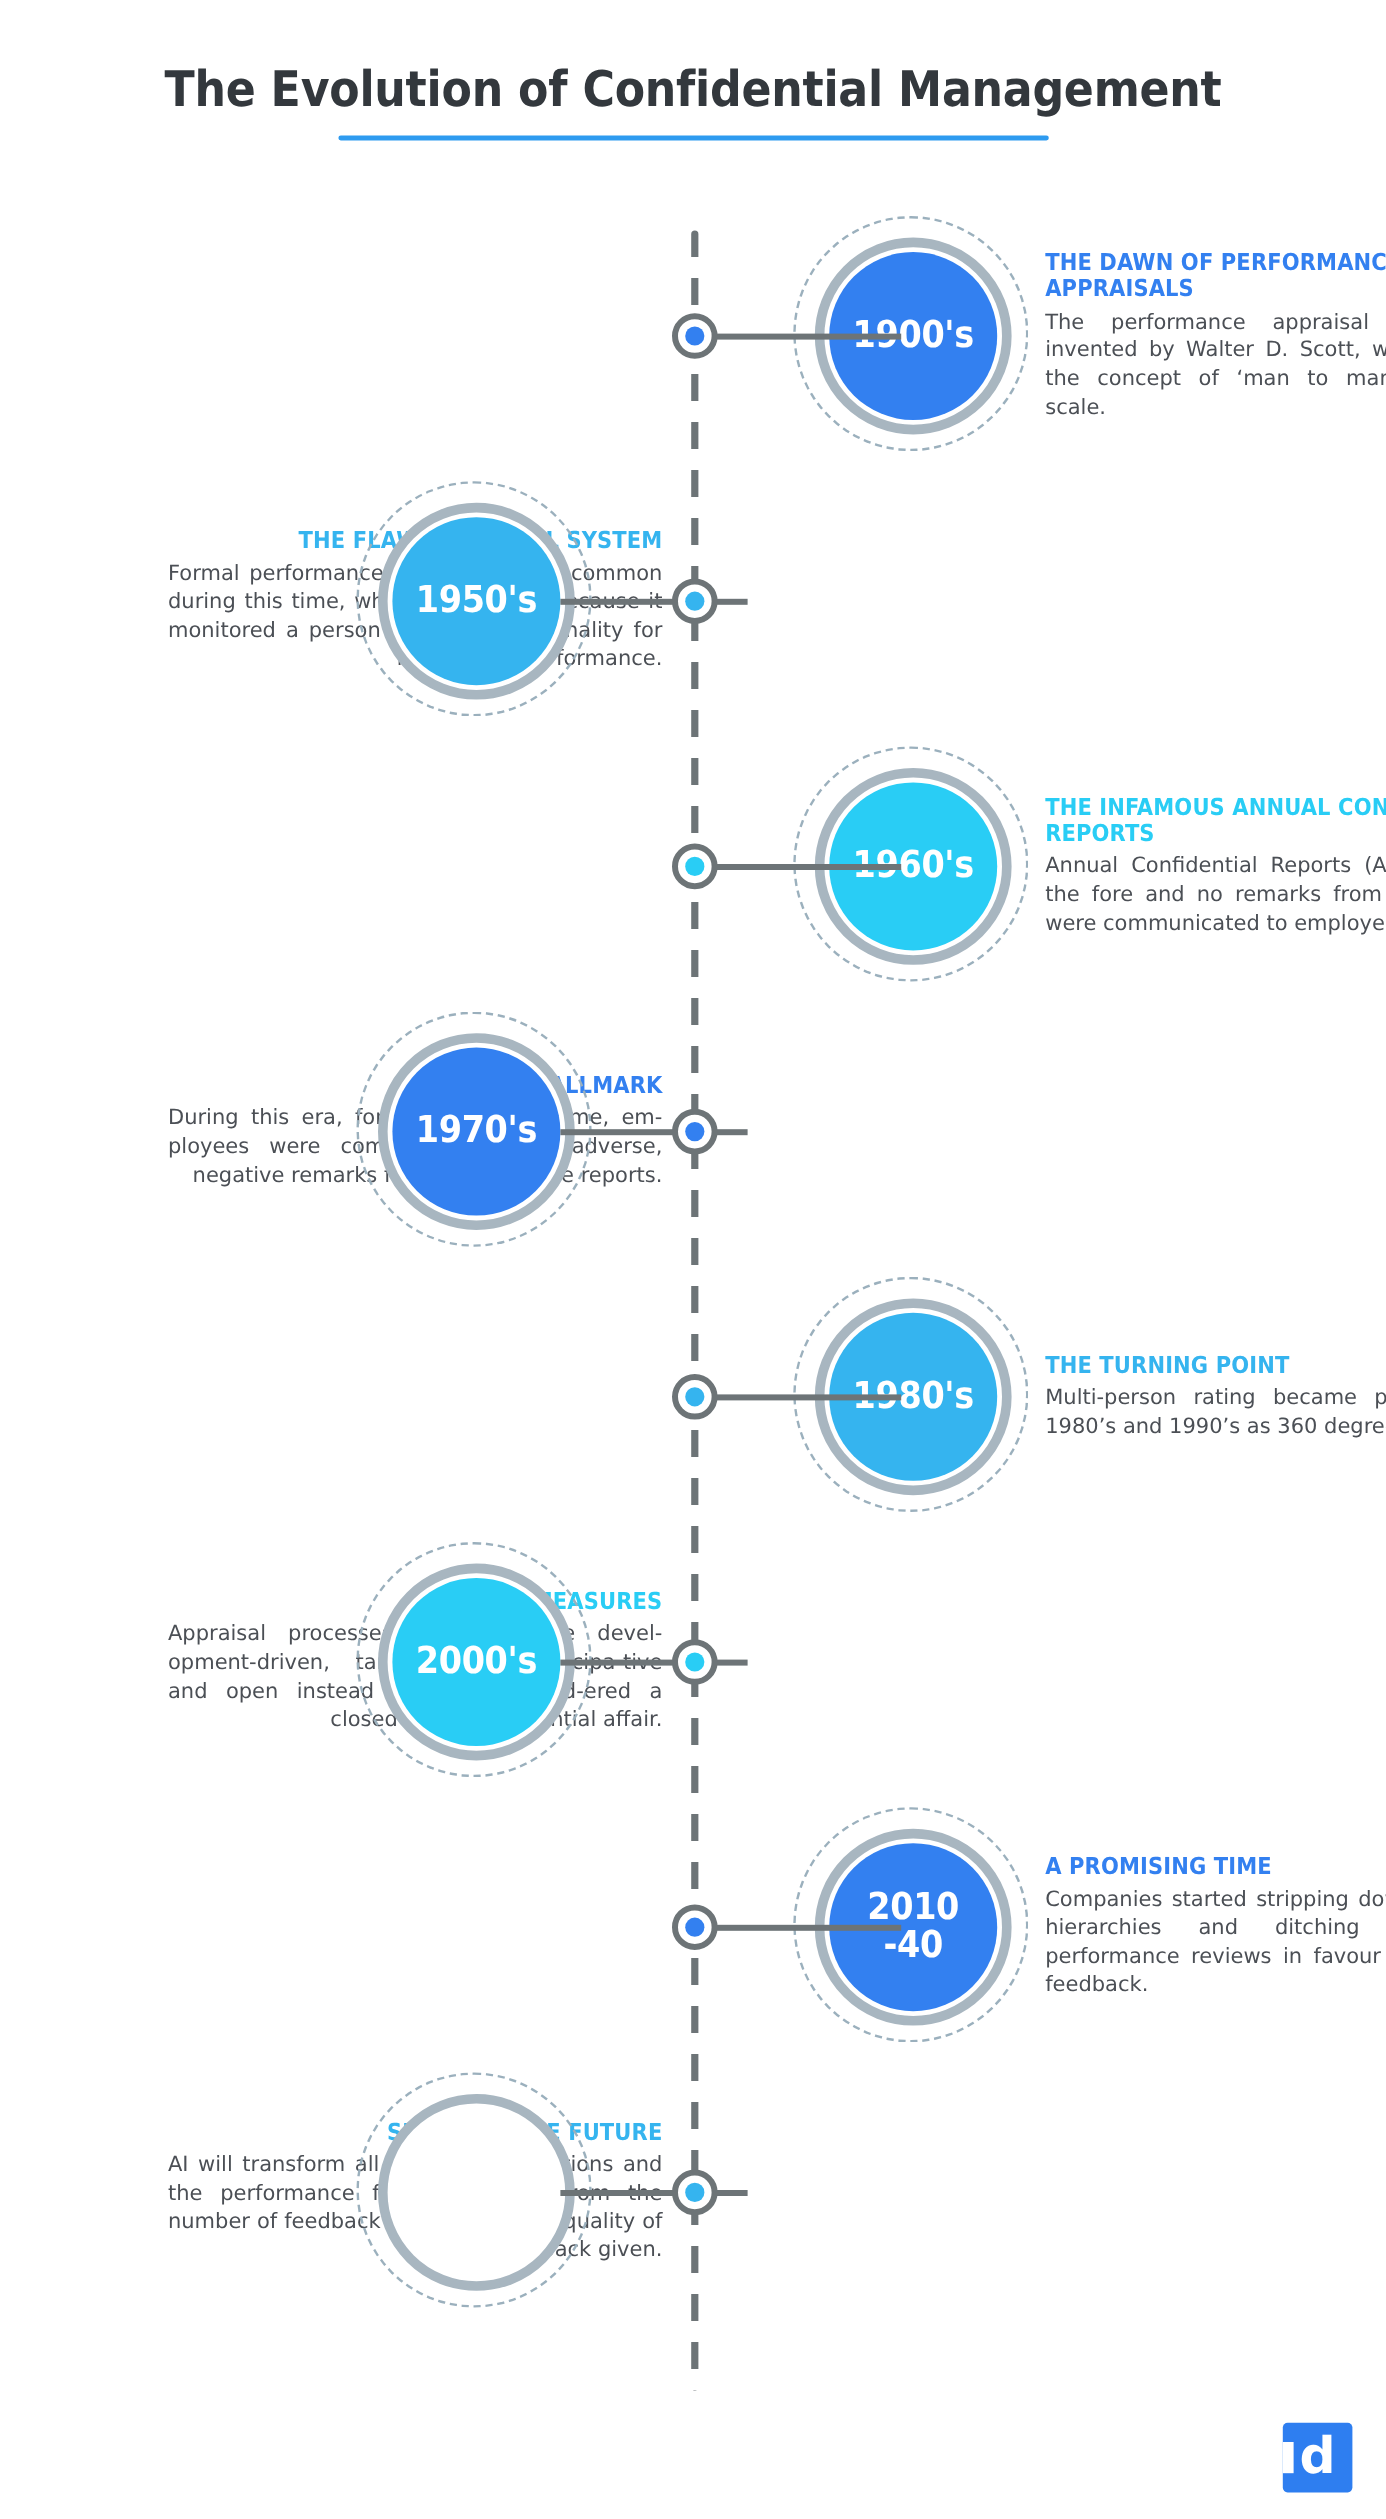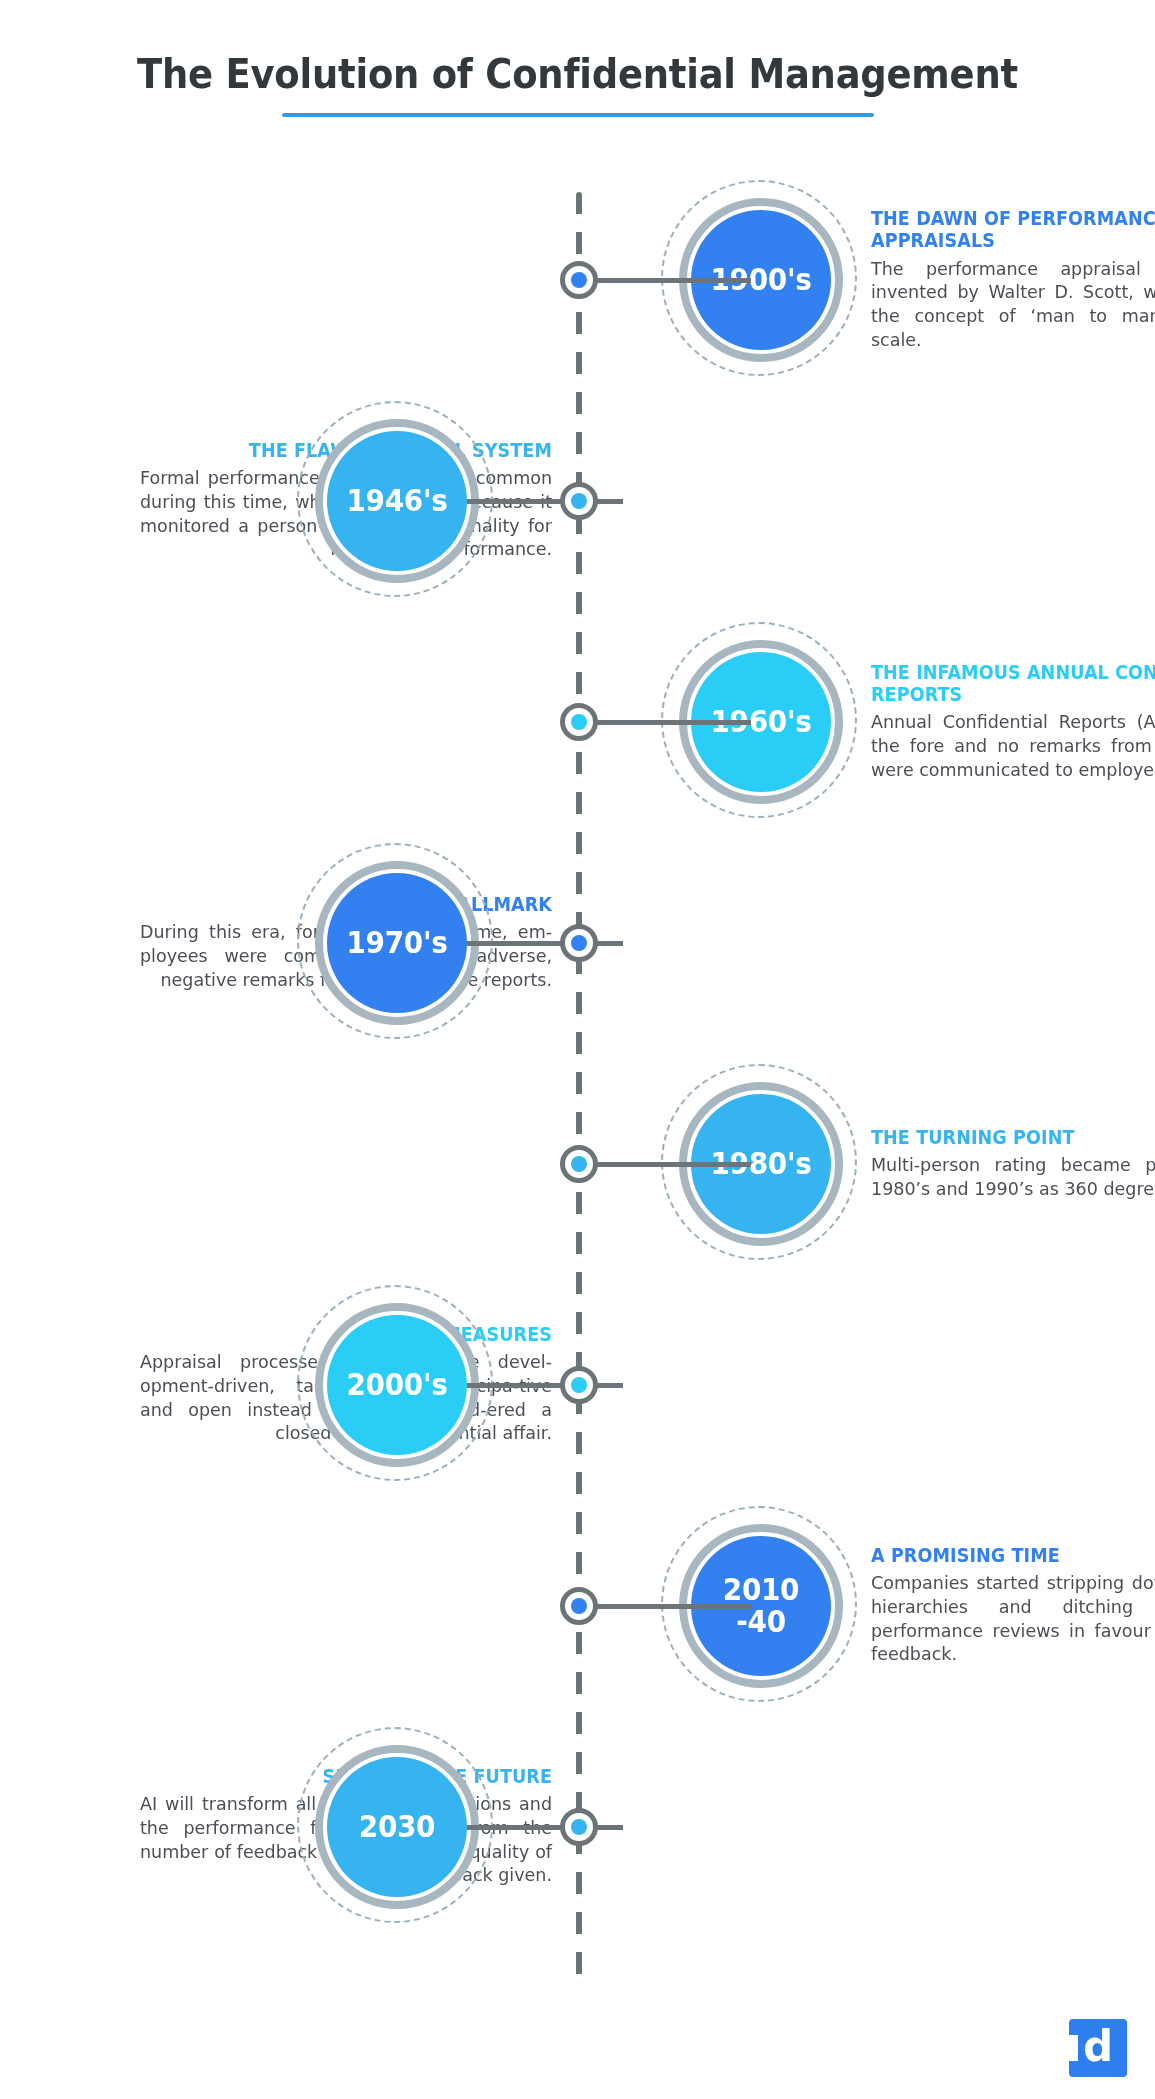--- a/index.html
+++ b/index.html
@@ -134,21 +134,21 @@
       <div class="side side-left" style="position: absolute; top: 0px; height: 200px; display: flex; align-items: center; left: 140px; width: 420px;">
         <div class="txt-block">
           <div class="head ta-right" style="color: rgb(53, 180, 239);">THE FLAWED FORMAL SYSTEM</div>
           <div class="body ta-just-r">Formal performance appraisals were common during this time, which was flawed because it monitored a person’s inherent personality for measuring per-formance.</div>
         </div>
       </div>
       <div class="node-wrap" style="top: 0px; left: 297px;">
         <div class="node-dash"></div>
         <div class="node-ring"></div>
         <div class="node-fill" style="background: rgb(53, 180, 239);">
-          <span>1946's</span>
+          <span>1950's</span>
         </div>
       </div>
       <div class="conn" style="top: 98px; left: 467px; width: 156px;"></div>
       <div class="dot" style="left: 560px; top: 81px;">
         <i style="background: rgb(53, 180, 239);"></i>
       </div>
     </div>
     <div class="row" style="top: 622px;">
       <div class="side side-right" style="position: absolute; top: 0px; height: 200px; display: flex; align-items: center; left: 863px; width: 420px; margin-left: 0px;">
         <div class="txt-block">
@@ -248,23 +248,20 @@
     <div class="row" style="top: 1727px;">
       <div class="side side-left" style="position: absolute; top: 0px; height: 200px; display: flex; align-items: center; left: 140px; width: 420px;">
         <div class="txt-block">
           <div class="head ta-right" style="color: rgb(53, 180, 239);">SHAPE OF THE FUTURE</div>
           <div class="body ta-just-r">AI will transform all future HR operations and the performance focus will shift from the number of feedback check-ins to the quality of the feedback given.</div>
         </div>
       </div>
       <div class="node-wrap" style="top: 0px; left: 297px;">
         <div class="node-dash"></div>
         <div class="node-ring"></div>
-        <div class="node-fill" style="background: rgb(53, 180, 239);">
-          <span>2030</span>
-        </div>
       </div>
       <div class="conn" style="top: 98px; left: 467px; width: 156px;"></div>
       <div class="dot" style="left: 560px; top: 81px;">
         <i style="background: rgb(53, 180, 239);"></i>
       </div>
     </div>
   </div>
 
 <div class="logo">
   <div class="logo-notch"></div>

